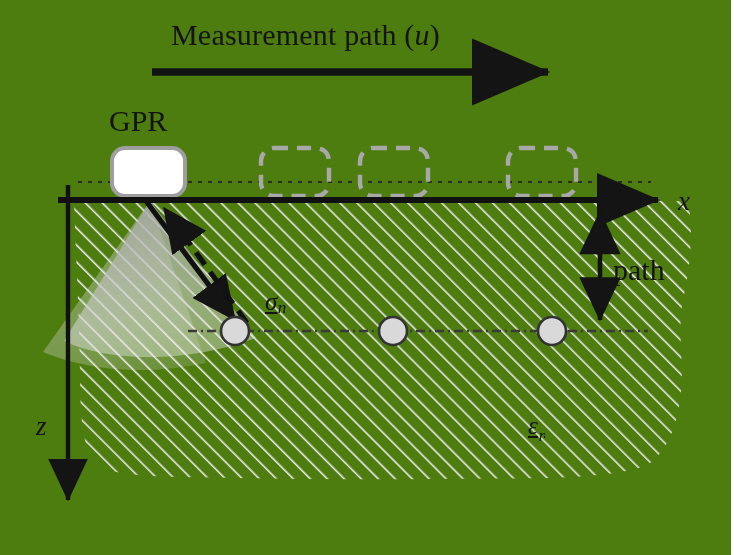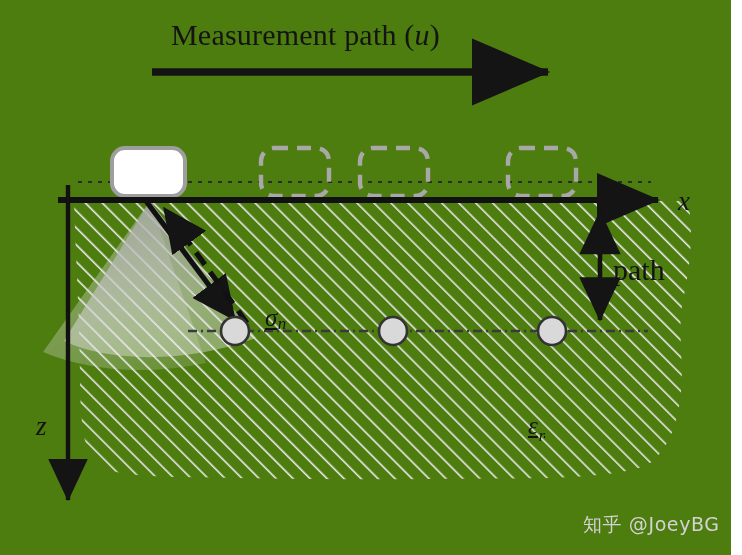--- a/index.html
+++ b/index.html
@@ -56,21 +56,21 @@
     font-style: italic;
   }
   #z-axis-label {
     left: 36px;
     top: 411px;
     font-size: 27px;
     font-style: italic;
   }
   #sigma-label {
     left: 265px;
-    top: 304px;
+    top: 288px;
     font-size: 25px;
     font-style: italic;
     text-decoration: underline;
   }
   #sigma-label .sub {
     font-size: 17px;
     vertical-align: -3px;
     font-style: italic;
     margin-left: 0.5px;
   }
@@ -196,26 +196,26 @@
       <circle cx="552" cy="331" r="14" fill="#d9d9d9" stroke="#333333" stroke-width="2.6"></circle>
     </g>
 
     <g>
       <line x1="600" y1="212" x2="600" y2="320" stroke="#111111" stroke-width="4.6" marker-start="url(#arrowThinUp)" marker-end="url(#arrowThinDown)"></line>
     </g>
   </svg>
 
   <div class="lbl" id="title-label"><span>Measurement path (</span><span class="ital">u</span><span>)</span></div>
 
+  <div class="lbl" id="gpr-label">GPR</div>
 
   <div class="lbl" id="depth-label">path</div>
 
   <div class="lbl" id="x-axis-label">x</div>
 
   <div class="lbl" id="z-axis-label">z</div>
 
   <div class="lbl" id="sigma-label"><span>σ</span><span class="sub">n</span></div>
 
   <div class="lbl" id="epsilon-label"><span>ε</span><span class="sub">r</span></div>
 
-  <div id="watermark">知乎 @JoeyBG</div>
 
 </div>
 
 </body></html>

